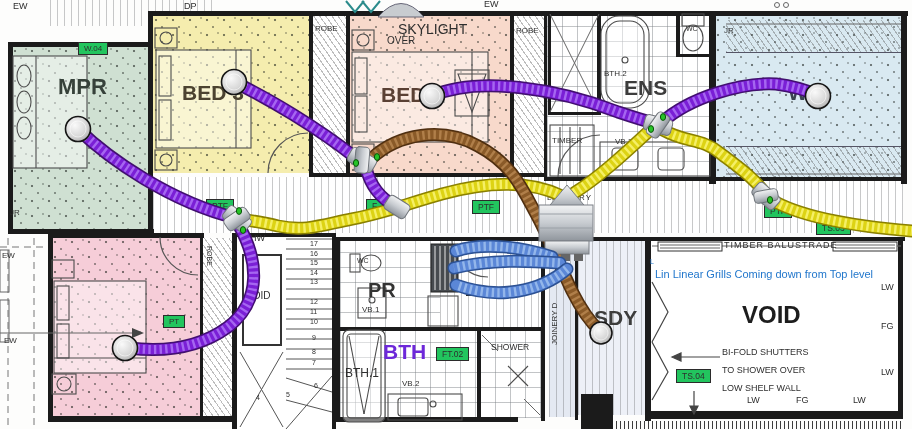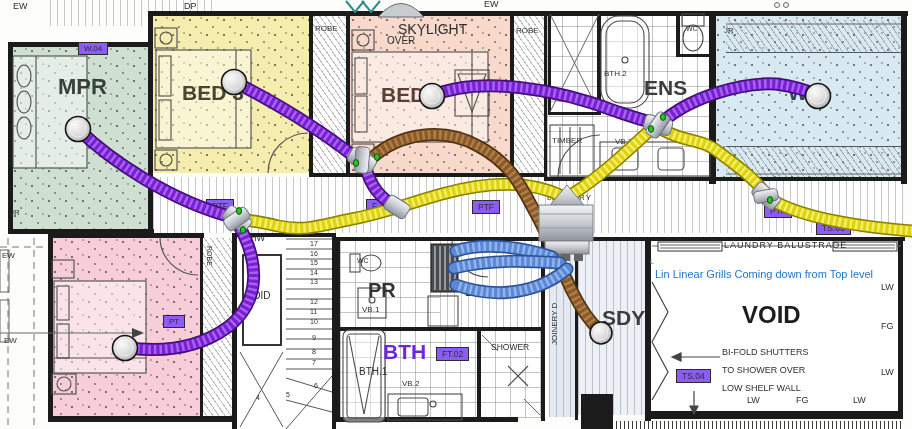--- a/index.html
+++ b/index.html
@@ -16,21 +16,21 @@
      repeating-linear-gradient(0deg, rgba(120,125,130,.45) 0 1px, transparent 1px 15px),
      repeating-linear-gradient(90deg, rgba(120,125,130,.45) 0 1px, transparent 1px 15px);}
   .hatch{background-image:repeating-linear-gradient(55deg, rgba(80,80,80,.38) 0 1px, transparent 1px 5px);}
   .densestripes{background-image:repeating-linear-gradient(90deg, #3c3c3c 0 1px, transparent 1px 4px);}
   .layer{position:absolute;left:0;top:0;width:912px;height:429px;}
   #plan-svg{z-index:2;}
   #labels-layer{z-index:3;pointer-events:none;}
   #ducts-svg{z-index:4;}
   #note-layer{z-index:5;}
   .lbl{position:absolute;color:#2e2e2e;line-height:1;white-space:pre;transform-origin:left top;}
-  .lbl.boxed{border:1.5px solid #2b2b2b;background:#8b5cf6;padding:2px 5px 1px;}
+  .lbl.boxed{border:1.5px solid #2b2b2b;background:#22c55e;padding:2px 5px 1px;}
   .duct use{fill:none;}
   .dout{stroke-width:13;stroke-linecap:round;}
   .dcore{stroke-width:10;stroke-linecap:round;}
   .dribs{stroke-width:9;stroke-dasharray:2.4 3.2;stroke-linecap:butt;}
   .purple .dout{stroke:var(--purple-dark);} .purple .dcore{stroke:var(--purple-core);} .purple .dribs{stroke:var(--purple-light);}
   .yellow .dout{stroke:var(--yellow-dark);} .yellow .dcore{stroke:var(--yellow-core);} .yellow .dribs{stroke:var(--yellow-light);}
   .brown  .dout{stroke:var(--brown-dark);}  .brown  .dcore{stroke:var(--brown-core);}  .brown  .dribs{stroke:var(--brown-light);}
   .blue   .dout{stroke:var(--blue-dark);}   .blue   .dcore{stroke:var(--blue-core);}   .blue   .dribs{stroke:var(--blue-light);}
   .wall{fill:#1b1b1b;}
   .fx{stroke:#4c4c4c;stroke-width:1.1;fill:none;}
@@ -278,21 +278,21 @@
   </svg>
 
   <div id="labels-layer" class="layer">
       <div class="lbl" style="left: 13px; top: 2px; font-size: 9px;">EW</div>
       <div class="lbl" style="left: 184px; top: 2px; font-size: 9px;">DP</div>
       <div class="lbl" style="left: 484px; top: 0px; font-size: 9px;">EW</div>
       <div class="lbl boxed" style="left: 78px; top: 42px; font-size: 8px;">W.04</div>
       <div class="lbl" style="left: 58px; top: 76px; font-size: 22px; font-weight: bold; color: rgb(54, 65, 58);">MPR</div>
       <div class="lbl" style="left: 182px; top: 82px; font-size: 21px; font-weight: bold; color: rgb(76, 67, 48);">BED 3</div>
       <div class="lbl" style="left: 381px; top: 84px; font-size: 21px; font-weight: bold; color: rgb(90, 64, 52);">BED</div>
-      <div class="lbl" style="left: 624px; top: 77px; font-size: 21px; font-weight: bold; color: rgb(60, 60, 60); padding-left: 20px;">ENS</div>
+      <div class="lbl" style="left: 624px; top: 77px; font-size: 21px; font-weight: bold; color: rgb(60, 60, 60);">ENS</div>
       <div class="lbl" style="left: 788px; top: 82px; font-size: 21px; font-weight: bold; color: rgb(58, 68, 80);">WIR</div>
       <div class="lbl" style="left: 315px; top: 25px; font-size: 8px;">ROBE</div>
       <div class="lbl" style="left: 398px; top: 22px; font-size: 14px;">SKYLIGHT</div>
       <div class="lbl" style="left: 387px; top: 36px; font-size: 10px;">OVER</div>
       <div class="lbl" style="left: 516px; top: 27px; font-size: 8px;">ROBE</div>
       <div class="lbl" style="left: 604px; top: 70px; font-size: 8px;">BTH.2</div>
       <div class="lbl" style="left: 686px; top: 25px; font-size: 7px;">WC</div>
       <div class="lbl" style="left: 724px; top: 27px; font-size: 8px;">JR</div>
       <div class="lbl" style="left: 724px; top: 155px; font-size: 8px;">JR</div>
       <div class="lbl" style="left: 552px; top: 137px; font-size: 8px;">TIMBER</div>
@@ -306,27 +306,27 @@
       <div class="lbl boxed" style="left: 472px; top: 200px; font-size: 8.5px;">PTF</div>
       <div class="lbl boxed" style="left: 764px; top: 204px; font-size: 8.5px;">PTF</div>
       <div class="lbl boxed" style="left: 816px; top: 204px; font-size: 8.5px; margin-top: 17px;">TS.03</div>
       <div class="lbl" style="left: 245px; top: 234px; font-size: 9px;">LHW</div>
       <div class="lbl" style="left: 246px; top: 291px; font-size: 10px;">VOID</div>
       <div class="lbl" style="left: 357px; top: 257px; font-size: 7px;">WC</div>
       <div class="lbl" style="left: 368px; top: 280px; font-size: 20px; font-weight: bold; color: rgb(51, 51, 51);">PR</div>
       <div class="lbl" style="left: 362px; top: 306px; font-size: 8px; text-align: center;">VB.1</div>
       <div class="lbl" style="left: 383px; top: 341px; font-size: 21px; font-weight: bold; color: #6d28d9;">BTH</div>
       <div class="lbl boxed" style="left: 436px; top: 347px; font-size: 8.5px;">FT.02</div>
-      <div class="lbl" style="left: 345px; top: 367px; font-size: 10px; padding-left: 14px;">BTH.1</div>
+      <div class="lbl" style="left: 345px; top: 367px; font-size: 12px;">BTH.1</div>
       <div class="lbl" style="left: 402px; top: 380px; font-size: 8px;">VB.2</div>
       <div class="lbl" style="left: 491px; top: 343px; font-size: 8.5px;">SHOWER</div>
       <div class="lbl" style="left: 551px; top: 345px; font-size: 8px; transform: rotate(-90deg);">JOINERY D</div>
-      <div class="lbl" style="left: 594px; top: 307px; font-size: 21px; font-weight: bold; color: rgb(60, 60, 60); margin-left: 8px;">SDY</div>
+      <div class="lbl" style="left: 594px; top: 307px; font-size: 21px; font-weight: bold; color: rgb(60, 60, 60);">SDY</div>
       <div class="lbl" style="left: 465px; top: 283px; font-size: 15px; font-weight: bold;">L</div>
-      <div class="lbl" style="left: 724px; top: 241px; font-size: 9px; letter-spacing: 1px;">LAUNDRY BALUSTRADE</div>
+      <div class="lbl" style="left: 724px; top: 241px; font-size: 9px; letter-spacing: 1px;">TIMBER BALUSTRADE</div>
       <div class="lbl" style="left: 742px; top: 303px; font-size: 24px; font-weight: bold; color: rgb(29, 29, 29);">VOID</div>
       <div class="lbl" style="left: 722px; top: 348px; font-size: 9px;">BI-FOLD SHUTTERS</div>
       <div class="lbl" style="left: 722px; top: 366px; font-size: 9px;">TO SHOWER OVER</div>
       <div class="lbl" style="left: 722px; top: 384px; font-size: 9px;">LOW SHELF WALL</div>
       <div class="lbl boxed" style="left: 676px; top: 369px; font-size: 8.5px;">TS.04</div>
       <div class="lbl" style="left: 881px; top: 283px; font-size: 9px;">LW</div>
       <div class="lbl" style="left: 881px; top: 322px; font-size: 9px;">FG</div>
       <div class="lbl" style="left: 881px; top: 368px; font-size: 9px;">LW</div>
       <div class="lbl" style="left: 747px; top: 396px; font-size: 9px;">LW</div>
       <div class="lbl" style="left: 796px; top: 396px; font-size: 9px;">FG</div>

